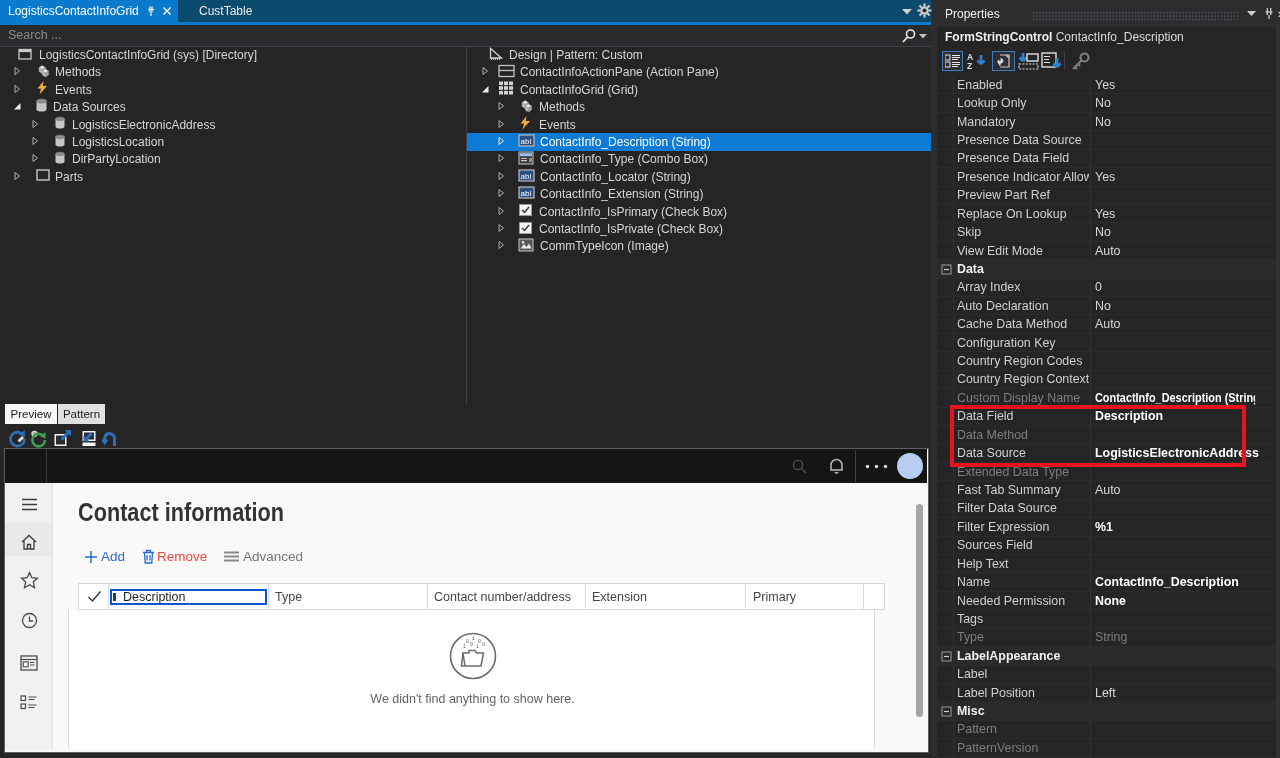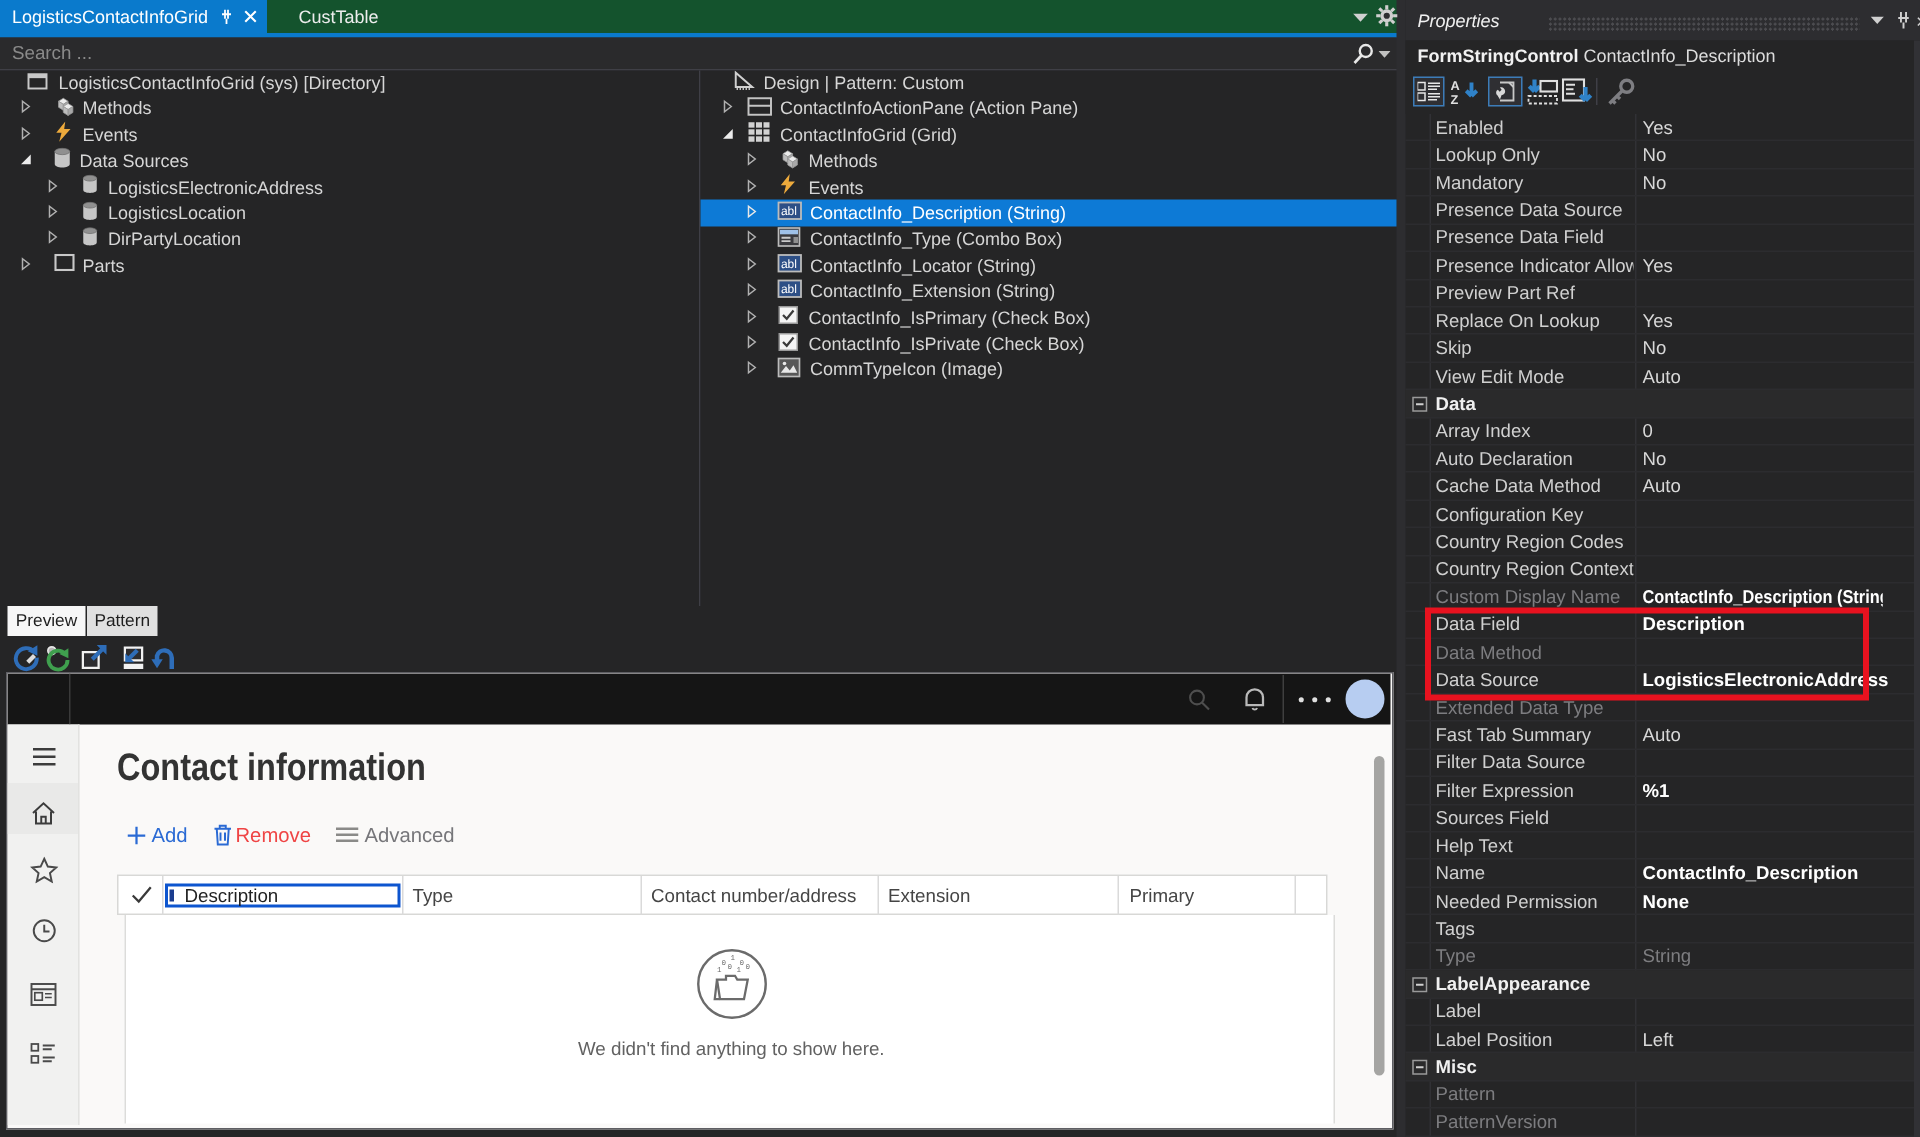--- a/index.html
+++ b/index.html
@@ -2,21 +2,21 @@
 <html><head><meta charset="utf-8">
 <style>
 html,body{margin:0;padding:0;}
 #stage{position:relative;width:1280px;height:758px;background:#2d2d30;font-family:"Liberation Sans",sans-serif;overflow:hidden;}
 .abs{position:absolute;}
 .trow{position:absolute;height:18px;display:flex;align-items:center;font-size:12px;color:#d6d6d6;white-space:nowrap;}
 .trow .ic{display:inline-block;flex:0 0 auto;}
 #treeL{left:0;top:47px;width:466px;height:357px;background:#252526;border-right:1px solid #3f3f46;}
 #treeR{left:467px;top:47px;width:464px;height:357px;background:#252526;}
 .selrow{position:absolute;left:0;width:464px;height:18px;background:#0d7ad6;}
-#tabbar{left:0;top:0;width:931px;height:22px;background:#14532d;}
+#tabbar{left:0;top:0;width:931px;height:22px;background:#0c4a6e;}
 #blueline{left:0;top:22px;width:931px;height:3px;background:#0a7acc;}
 #searchrow{left:0;top:25px;width:931px;height:22px;background:#2a2a2c;border-bottom:1px solid #3f3f46;box-sizing:border-box;padding-left:11px;}
 #prevpane{left:0;top:404px;width:931px;height:354px;background:#252526;}
 #props{left:937px;top:0;width:343px;height:758px;background:#252526;}
 .prow{position:relative;height:18.43px;display:flex;align-items:center;box-sizing:border-box;border-bottom:1px solid #2c2c2f;font-size:12.4px;}
 .prow .lab{position:absolute;left:20px;width:132px;overflow:hidden;white-space:nowrap;color:#d0d0d0;}
 .prow .val{position:absolute;left:158px;width:182px;overflow:hidden;white-space:nowrap;color:#d8d8d8;}
 .prow .bold{font-weight:bold;color:#fff;}
 .prow .gray{color:#7d7d80;}
 .pcat{font-weight:bold;color:#f0f0f0;background:#2a2a2b;}
@@ -398,21 +398,21 @@
             <path d="M1.5 7 L5.5 11 L13.5 1.5" fill="none" stroke="#3a3a3a" stroke-width="1.5"></path>
           </svg>
       <div class="abs" style="left:31px;top:5px;width:157px;height:16px;border:2.4px solid #0d55cf;box-sizing:border-box;background:#fff;"></div>
       <div class="abs" style="left:33.5px;top:9px;width:3.5px;height:8px;background:#1b3d8f;"></div>
       <div class="abs" style="left:44px;top:6px;font-size:12.5px;color:#1f1f1f;">Description</div>
       <div class="abs" style="left:196px;top:6px;font-size:12.5px;color:#454545;">Type</div>
       <div class="abs" style="left:355px;top:6px;font-size:12.5px;color:#454545;">Contact number/address</div>
       <div class="abs" style="left:513px;top:6px;font-size:12.5px;color:#454545;">Extension</div>
       <div class="abs" style="left:674px;top:6px;font-size:12.5px;color:#454545;">Primary</div>
     </div>
-    <div class="abs" style="left:78px;top:161px;width:807px;height:139px;background:#fff;border-left:1px solid #dcdcda;border-right:1px solid #dcdcda;box-sizing:border-box;">
+    <div class="abs" style="left:63px;top:161px;width:807px;height:139px;background:#fff;border-left:1px solid #dcdcda;border-right:1px solid #dcdcda;box-sizing:border-box;">
       <svg class="abs" style="left:380px;top:22px;" width="48" height="48" viewBox="0 0 48 48">
             <circle cx="24" cy="24" r="22.5" fill="none" stroke="#6b6b6b" stroke-width="1.6"></circle>
             <path d="M14 21 h6 v-2.5 h6 l1.5 2.5 h7 l-2.5 13 h-16 z" fill="none" stroke="#6b6b6b" stroke-width="1.5"></path>
             <path d="M14 21 l-1.5 13 h3" fill="none" stroke="#6b6b6b" stroke-width="1.5"></path>
             <g fill="#6b6b6b" font-size="5" font-family="Liberation Mono">
         <text x="17" y="11">0</text>
               <text x="23" y="8">1</text>
               <text x="29" y="11">0</text>
               <text x="14" y="16">1</text>
               <text x="21" y="14">0</text>
@@ -420,21 +420,21 @@
               <text x="33" y="14">0</text>
             </g>
           </svg>
       <div class="abs" style="left:0;top:82px;width:807px;text-align:center;font-size:12.5px;color:#626262;">We didn't find anything to show here.</div>
     </div>
     <div class="abs" style="left:911px;top:55px;width:7px;height:213px;border-radius:4px;background:#a5a5a3;"></div>
   </div>
 </div>
 <div class="abs" id="props">
   <div class="abs" style="left:0;top:0;width:343px;height:27px;background:#2d2d30;">
-    <span style="position:absolute;left:8px;top:7px;font-size:12px;color:#f1f1f1;font-style:italic;">Properties</span>
+    <span style="position:absolute;left:8px;top:7px;font-size:12px;color:#f1f1f1;">Properties</span>
     <div class="abs" style="left:95px;top:11px;width:208px;height:10px;background-image:radial-gradient(#4c4c50 0.9px, transparent 1px);background-size:3.2px 3.4px;"></div>
     <svg class="abs" style="left:310px;top:11px;" width="9" height="6" viewBox="0 0 9 6">
           <path d="M0 0 L9 0 L4.5 5 Z" fill="#d0d0d0"></path>
         </svg>
     <svg class="abs" style="left:327px;top:7px;" width="10" height="13" viewBox="0 0 10 13">
           <g stroke="#d0d0d0" stroke-width="1.3" fill="none">
             <path d="M1.5 5 H8.5"></path>
             <path d="M3.3 1 V8 M6.7 1 V8"></path>
             <path d="M5 8 V12"></path>
           </g>

